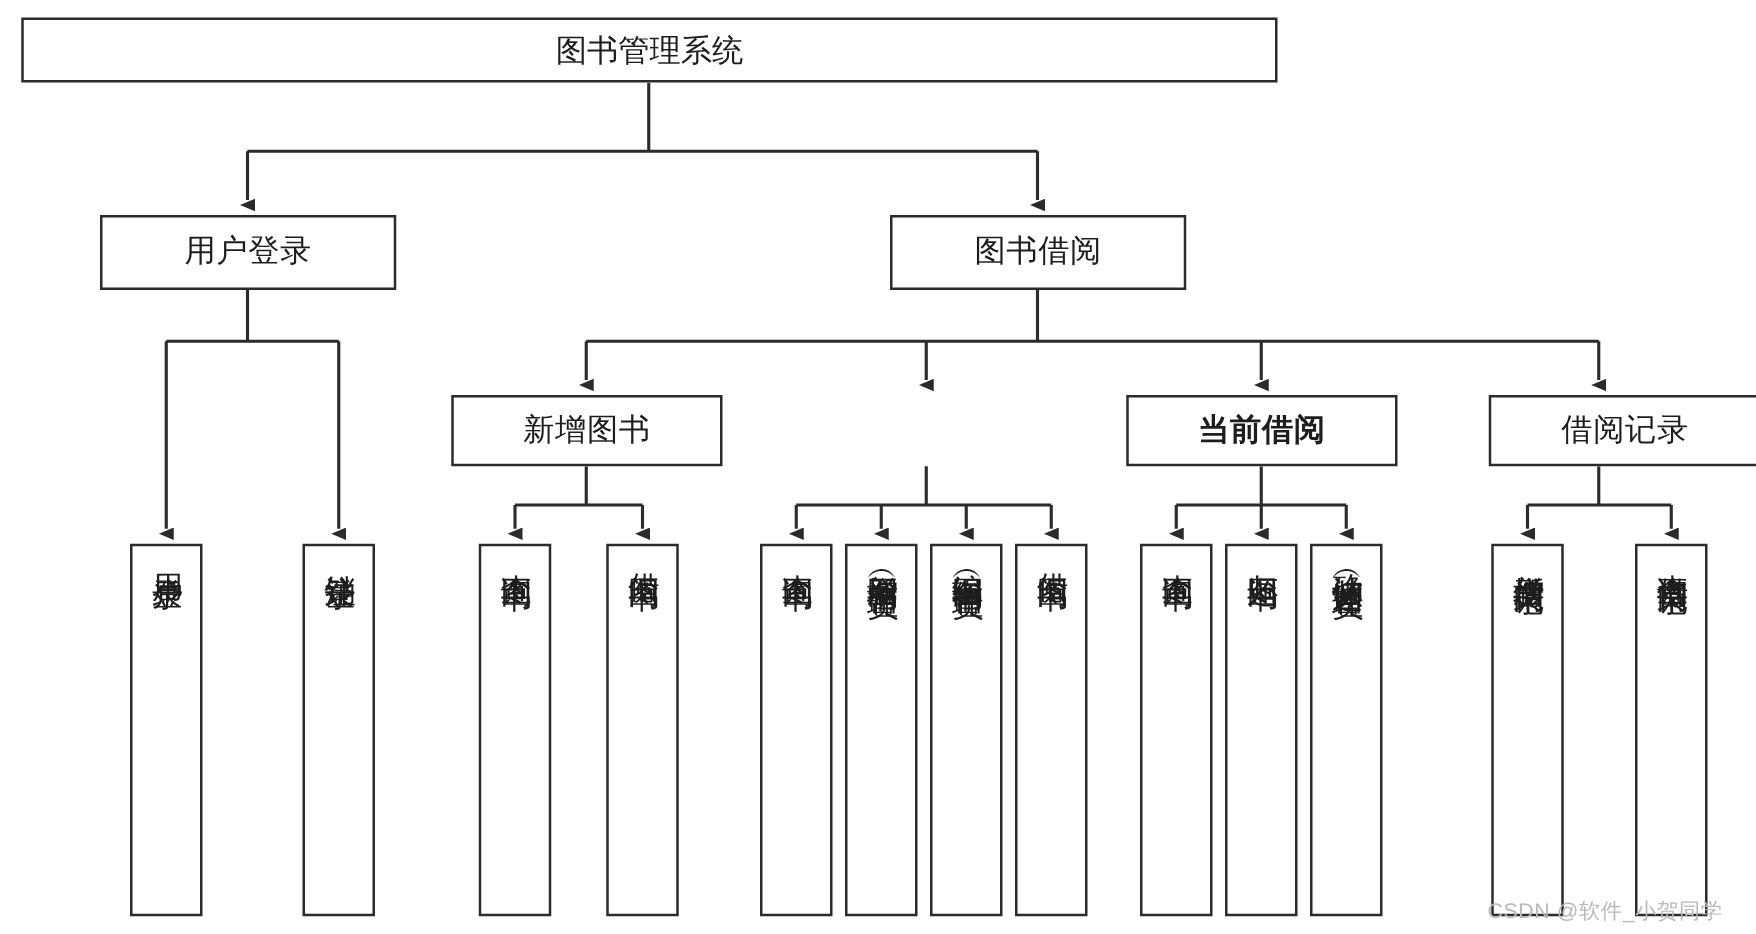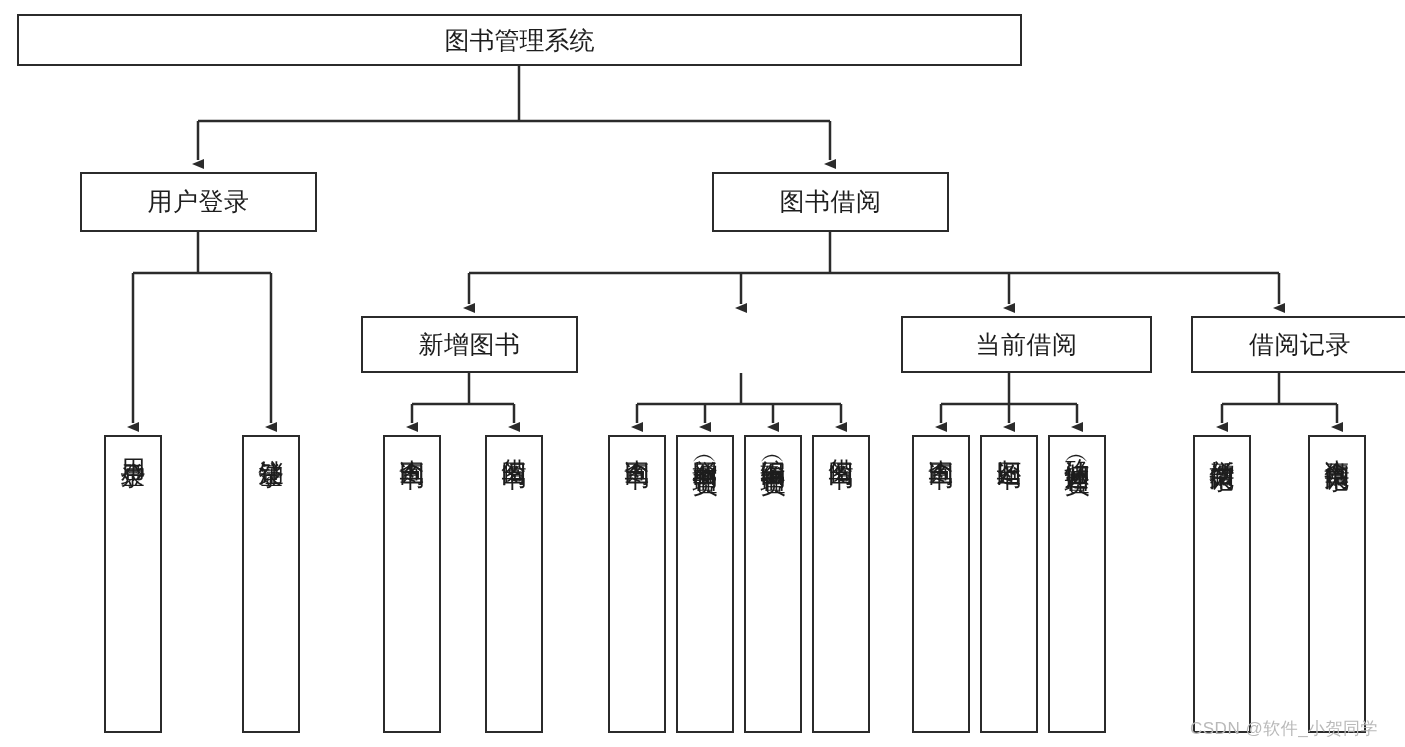--- a/index.html
+++ b/index.html
@@ -132,21 +132,21 @@
   <div class="node horiz" style="left:80px; top:172px; width:237px; height:60px;">
     <span>用户登录</span>
   </div>
   <div class="node horiz" style="left:712px; top:172px; width:237px; height:60px;">
     <span>图书借阅</span>
   </div>
 
   <div class="node horiz" style="left:361px; top:316px; width:217px; height:57px;">
     <span>新增图书</span>
   </div>
-  <div class="node horiz" style="left:901px; top:316px; width:251px; height:57px;">
+  <div class="node horiz" style="left:901px; top:316px; width:217px; height:57px;font-weight:bold;">
     <span>当前借阅</span>
   </div>
   <div class="node horiz" style="left:1170px; top:316px; width:218px; height:57px;margin-left:21px;">
     <span>借阅记录</span>
   </div>
 
   <div class="node leaf" style="left:104px; top:435px; width:58px; height:298px;">
     <span class="vtext">用户登录</span>
   </div>
   <div class="node leaf" style="left:242px; top:435px; width:58px; height:298px;">

